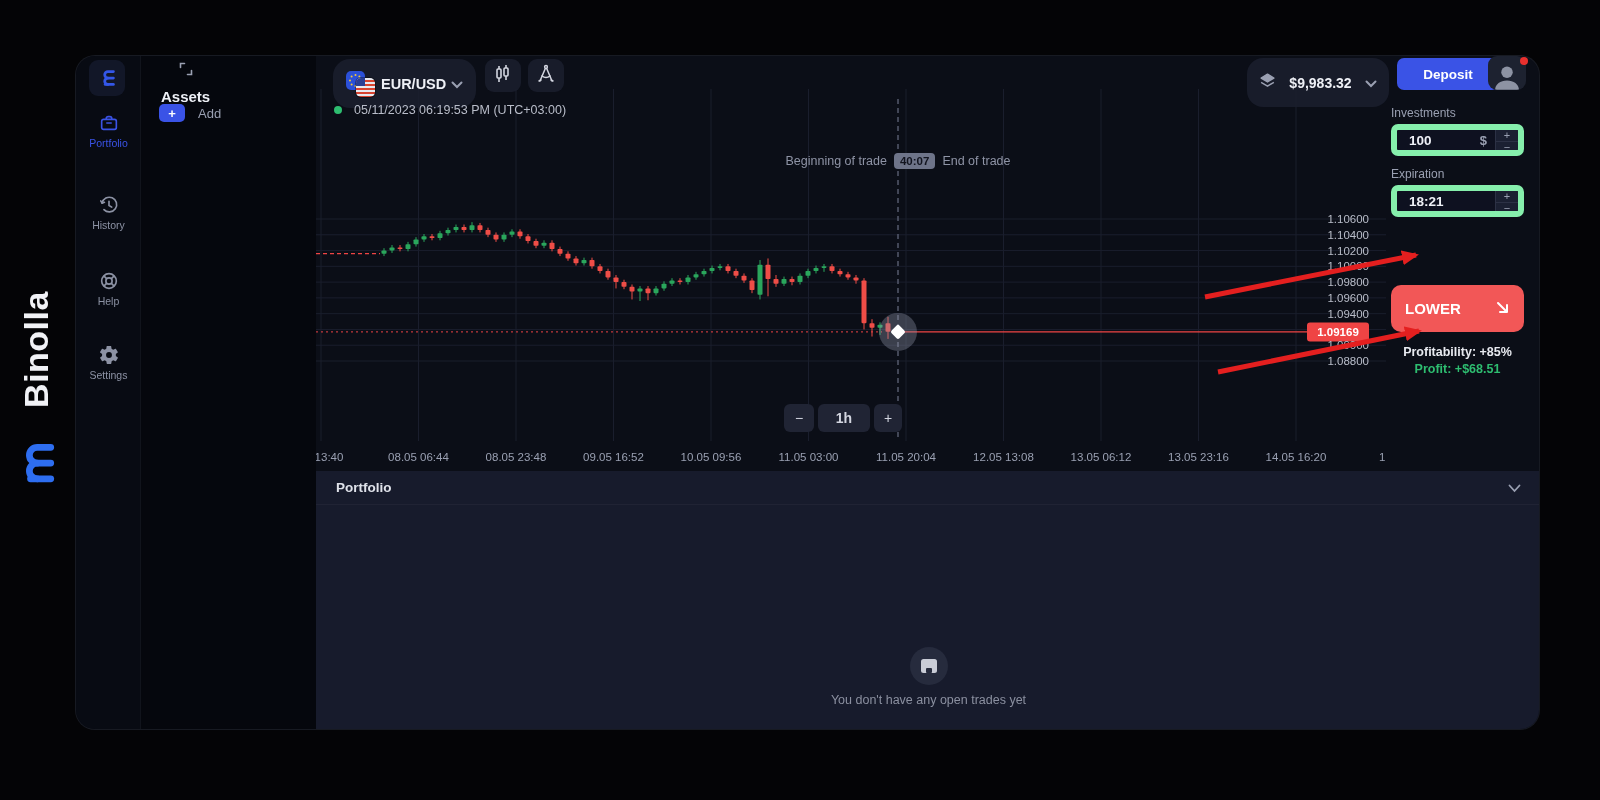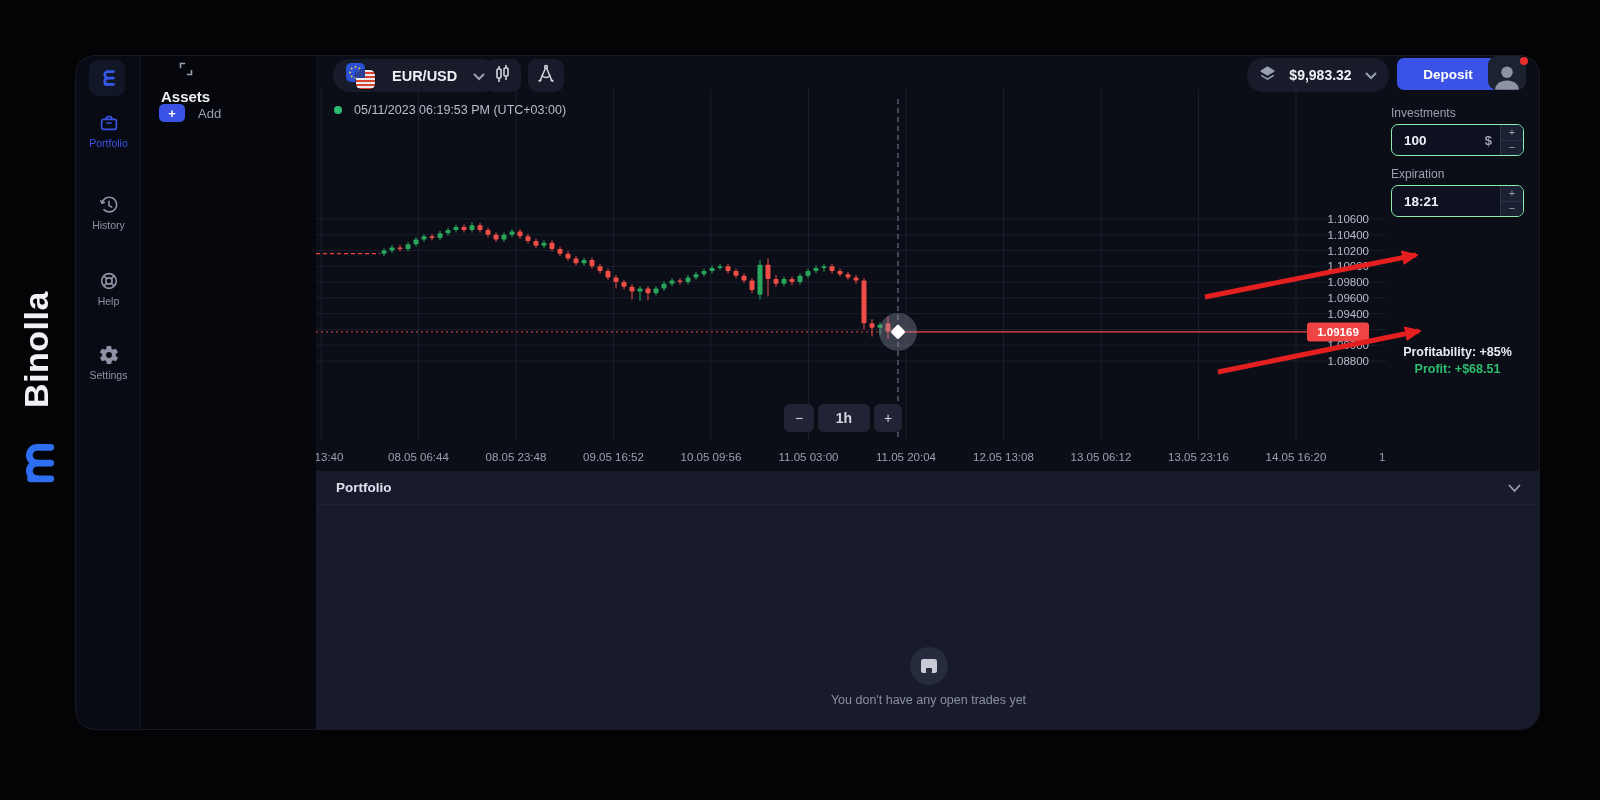--- a/index.html
+++ b/index.html
@@ -30,30 +30,30 @@
   .assets{position:absolute;left:65px;top:0;width:175px;height:675px;background:#05070d;}
   .assets-header{position:absolute;left:20px;top:6px;display:flex;align-items:center;gap:9px;
     color:#eef0f6;font-size:15px;font-weight:bold;flex-direction:column;}
   .add-row{position:absolute;left:18px;top:48px;display:flex;align-items:center;gap:13px;cursor:pointer;}
   .add-btn{width:26px;height:18px;border-radius:5px;background:var(--accent-blue);color:#fff;
     display:flex;align-items:center;justify-content:center;font-size:13px;font-weight:bold;line-height:1;}
   .add-label{color:#9aa0b2;font-size:13px;text-align:center;}
 
   
   .pill{position:absolute;background:#181c2a;display:flex;align-items:center;cursor:pointer;}
-  .pair-select{left:257px;top:3px;height:33px;border-radius:17px;padding:0 13px;gap:16px;}
+  .pair-select{left:257px;top:3px;height:49px;border-radius:17px;padding:0 13px;gap:5px;}
   .pair-label{color:#eef0f6;font-weight:bold;font-size:14.5px;}
   .flags{position:relative;width:30px;height:26px;}
   .flag-eu{position:absolute;left:0;top:0;width:19px;height:19px;border-radius:5px;background:#2b50d8;}
   .flag-us{position:absolute;left:10px;top:7px;width:19px;height:19px;border-radius:5px;overflow:hidden;
     background:repeating-linear-gradient(#e8e8ee 0 2px,#d8432f 2px 4px);box-shadow:0 0 0 1px rgba(0,0,0,.35);}
   .flag-us i{position:absolute;left:0;top:0;width:9px;height:8px;background:#2b3f94;}
   .icon-btn{left:409px;top:3px;width:36px;height:33px;border-radius:9px;justify-content:center;}
   .icon-btn.tools{left:452px;}
-  .balance{left:1171px;top:2px;height:34px;width:142px;border-radius:16px;padding:0 12px;gap:8px;}
+  .balance{left:1171px;top:2px;height:49px;width:142px;border-radius:16px;padding:0 12px;gap:8px;}
   .balance-amount{color:#eef0f6;font-weight:bold;font-size:14px;flex:1;text-align:center;}
   .deposit-btn{position:absolute;left:1321px;top:2px;width:102px;height:32px;border-radius:7px;
     background:var(--accent-blue);color:#fff;font-size:13.5px;font-weight:bold;border:none;cursor:pointer;
     display:flex;align-items:center;justify-content:center;}
   .avatar{position:absolute;left:1412px;top:0;width:38px;height:34px;border-radius:9px;background:#1d2230;
     display:flex;align-items:flex-end;justify-content:center;overflow:hidden;cursor:pointer;}
   .avatar-dot{position:absolute;left:1444px;top:1px;width:8px;height:8px;border-radius:50%;background:#e8302e;}
 
   
   .chart{position:absolute;left:240px;top:33px;width:1070px;height:382px;}
@@ -66,21 +66,21 @@
   .countdown{background:#6e7489;color:#12141f;font-weight:bold;font-size:11.5px;border-radius:4px;
     padding:2px 6px;}
   .zoom-bar{position:absolute;left:468px;top:315px;display:flex;gap:4px;}
   .zoom-bar .zbtn{height:28px;background:#202434;color:#d3d6e0;display:flex;align-items:center;
     justify-content:center;border-radius:6px;font-size:14px;cursor:pointer;}
   .zminus{width:30px;}.ztf{width:52px;font-weight:bold;font-size:13px;}.zplus{width:28px;}
 
   
   .tp-label{position:absolute;left:1315px;color:#9aa0b2;font-size:12px;}
   .tp-input{position:absolute;left:1315px;width:133px;height:32px;background:#0e1120;
-    border:1px solid #86efac;border-radius:7px;display:flex;align-items:center;overflow:hidden;}
+    border:6px solid #86efac;border-radius:7px;display:flex;align-items:center;overflow:hidden;}
   .tp-value{flex:1;color:#eef0f6;font-size:13.5px;font-weight:bold;padding-left:12px;}
   .tp-cur{color:#9aa0b2;font-size:13px;font-weight:bold;padding-right:8px;}
   .stepper{width:23px;height:100%;border-left:1px solid #2c3145;display:flex;flex-direction:column;background:#1b2032;}
   .stepper span{flex:1;display:flex;align-items:center;justify-content:center;color:#9aa0b2;
     font-size:11px;cursor:pointer;line-height:1;}
   .stepper span:first-child{border-bottom:1px solid #2c3145;}
   .cta{position:absolute;left:1315px;width:133px;height:47px;border-radius:10px;border:none;cursor:pointer;
     display:flex;align-items:center;justify-content:space-between;padding:0 14px;color:#fff;
     font-size:15px;font-weight:bold;font-family:"Liberation Sans",sans-serif;}
   .cta.higher{top:172px;background:var(--higher-blue);}
@@ -428,20 +428,25 @@
           <text x="1053" y="197.11200000000005" text-anchor="end" fill="var(--price-text)" font-size="11.5">1.09800</text>
           <text x="1053" y="212.89000000000007" text-anchor="end" fill="var(--price-text)" font-size="11.5">1.09600</text>
           <text x="1053" y="228.66800000000006" text-anchor="end" fill="var(--price-text)" font-size="11.5">1.09400</text>
           <text x="1053" y="260.2240000000001" text-anchor="end" fill="var(--price-text)" font-size="11.5">1.09000</text>
           <text x="1053" y="276.0020000000001" text-anchor="end" fill="var(--price-text)" font-size="11.5">1.08800</text>
         </svg>
       <div class="stamp">
         <span class="stamp-dot"></span>
         <span>05/11/2023 06:19:53 PM (UTC+03:00)</span>
       </div>
+      <div class="trade-labels">
+        <span>Beginning of trade</span>
+        <span class="countdown">40:07</span>
+        <span>End of trade</span>
+      </div>
       <div class="zoom-bar">
         <span class="zbtn zminus">−</span>
         <span class="zbtn ztf">1h</span>
         <span class="zbtn zplus">+</span>
       </div>
     </div>
 
     <div class="tp-label" style="top:50px;">Investments</div>
     <div class="tp-input" style="top:68px;">
       <span class="tp-value">100</span>
@@ -452,20 +457,28 @@
       </span>
     </div>
     <div class="tp-label" style="top:111px;">Expiration</div>
     <div class="tp-input" style="top:129px;">
       <span class="tp-value">18:21</span>
       <span class="stepper">
         <span>+</span>
         <span>−</span>
       </span>
     </div>
+    <button class="cta lower">
+      <span>LOWER</span>
+      <span>
+        <svg width="15" height="15" viewBox="0 0 15 15" fill="none" stroke="#fff" stroke-width="2" stroke-linecap="round" stroke-linejoin="round">
+            <path d="M3 3l9 9M12 5v7H5"></path>
+          </svg>
+      </span>
+    </button>
     <div class="profitability">Profitability: +85%</div>
     <div class="profit">Profit: +$68.51</div>
 
     <div class="portfolio-panel">
       <div class="pp-header">
         <span class="pp-title">Portfolio</span>
         <span>
           <svg width="13" height="9" viewBox="0 0 13 9" fill="none" stroke="#9aa0b2" stroke-width="1.8" stroke-linecap="round">
               <path d="M1.5 1.5 6.5 7l5-5.5"></path>
             </svg>

